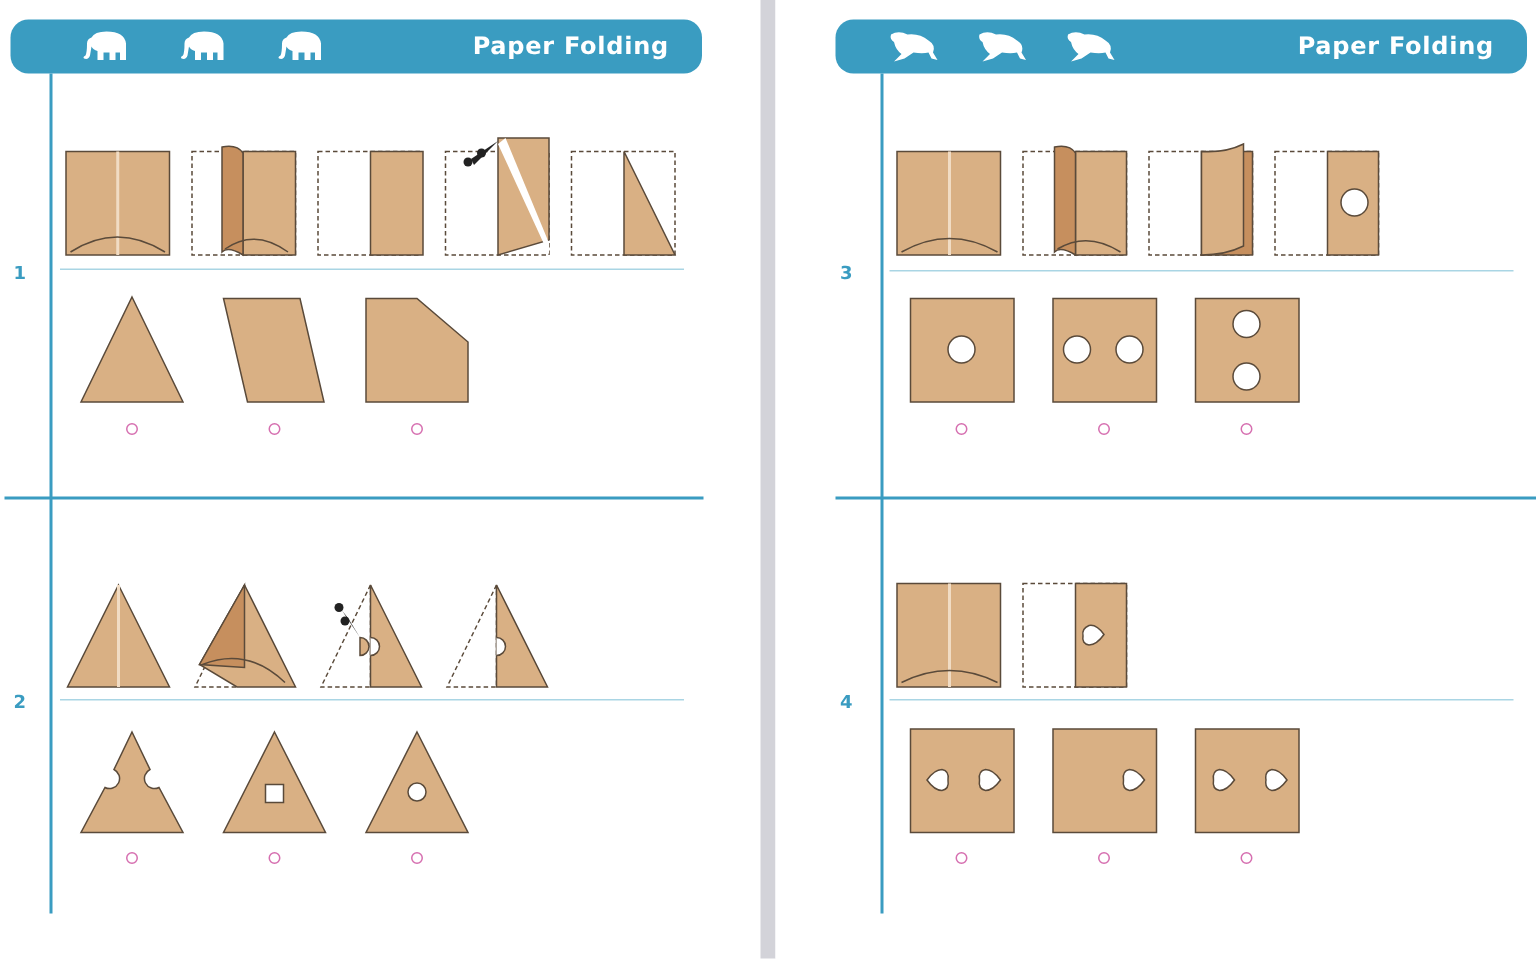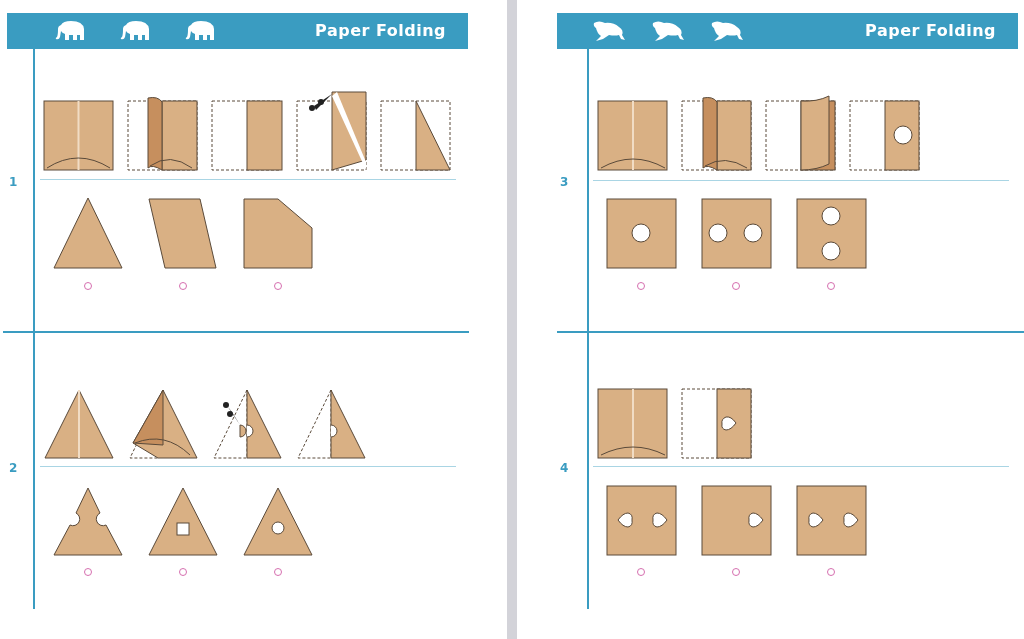--- a/index.html
+++ b/index.html
@@ -1,19 +1,19 @@
 <!DOCTYPE html>
 <html><head>
 <meta charset="utf-8">
 <style>
   html, body { margin:0; padding:0; }
   body { width:1024px; height:639px; background:#ffffff; position:relative; overflow:hidden; font-family:"DejaVu Sans", sans-serif; }
   .page { position:absolute; top:0; height:639px; background:#fff; }
   .gutter { position:absolute; left:507px; top:0; width:10px; height:639px; background:#d3d3d9; }
-  .header { position:absolute; top:13px; height:36px; background:#3a9cc1; border-radius:0; }
+  .header { position:absolute; top:13px; height:36px; background:#3a9cc1; border-radius:12px; }
   .header .title { position:absolute; right:22px; top:8px; color:#fff; font-weight:bold; font-size:16px; letter-spacing:0.5px; font-family:"DejaVu Sans", sans-serif; }
   .header .icon { position:absolute; top:6px; width:36px; height:24px; }
   .vline { position:absolute; width:2px; background:#3a9cc1; }
   .hline { position:absolute; height:2px; background:#3a9cc1; }
   .thin { position:absolute; height:1px; background:#a9d5e4; }
   .qnum { position:absolute; color:#3a9cc1; font-weight:bold; font-size:12px; font-family:"DejaVu Sans", sans-serif; }
   .fig { position:absolute; }
   .opt { position:absolute; width:8px; height:8px; border:1.5px solid #d66fb0; border-radius:50%; box-sizing:border-box; cursor:pointer; }
 </style>
 </head>

